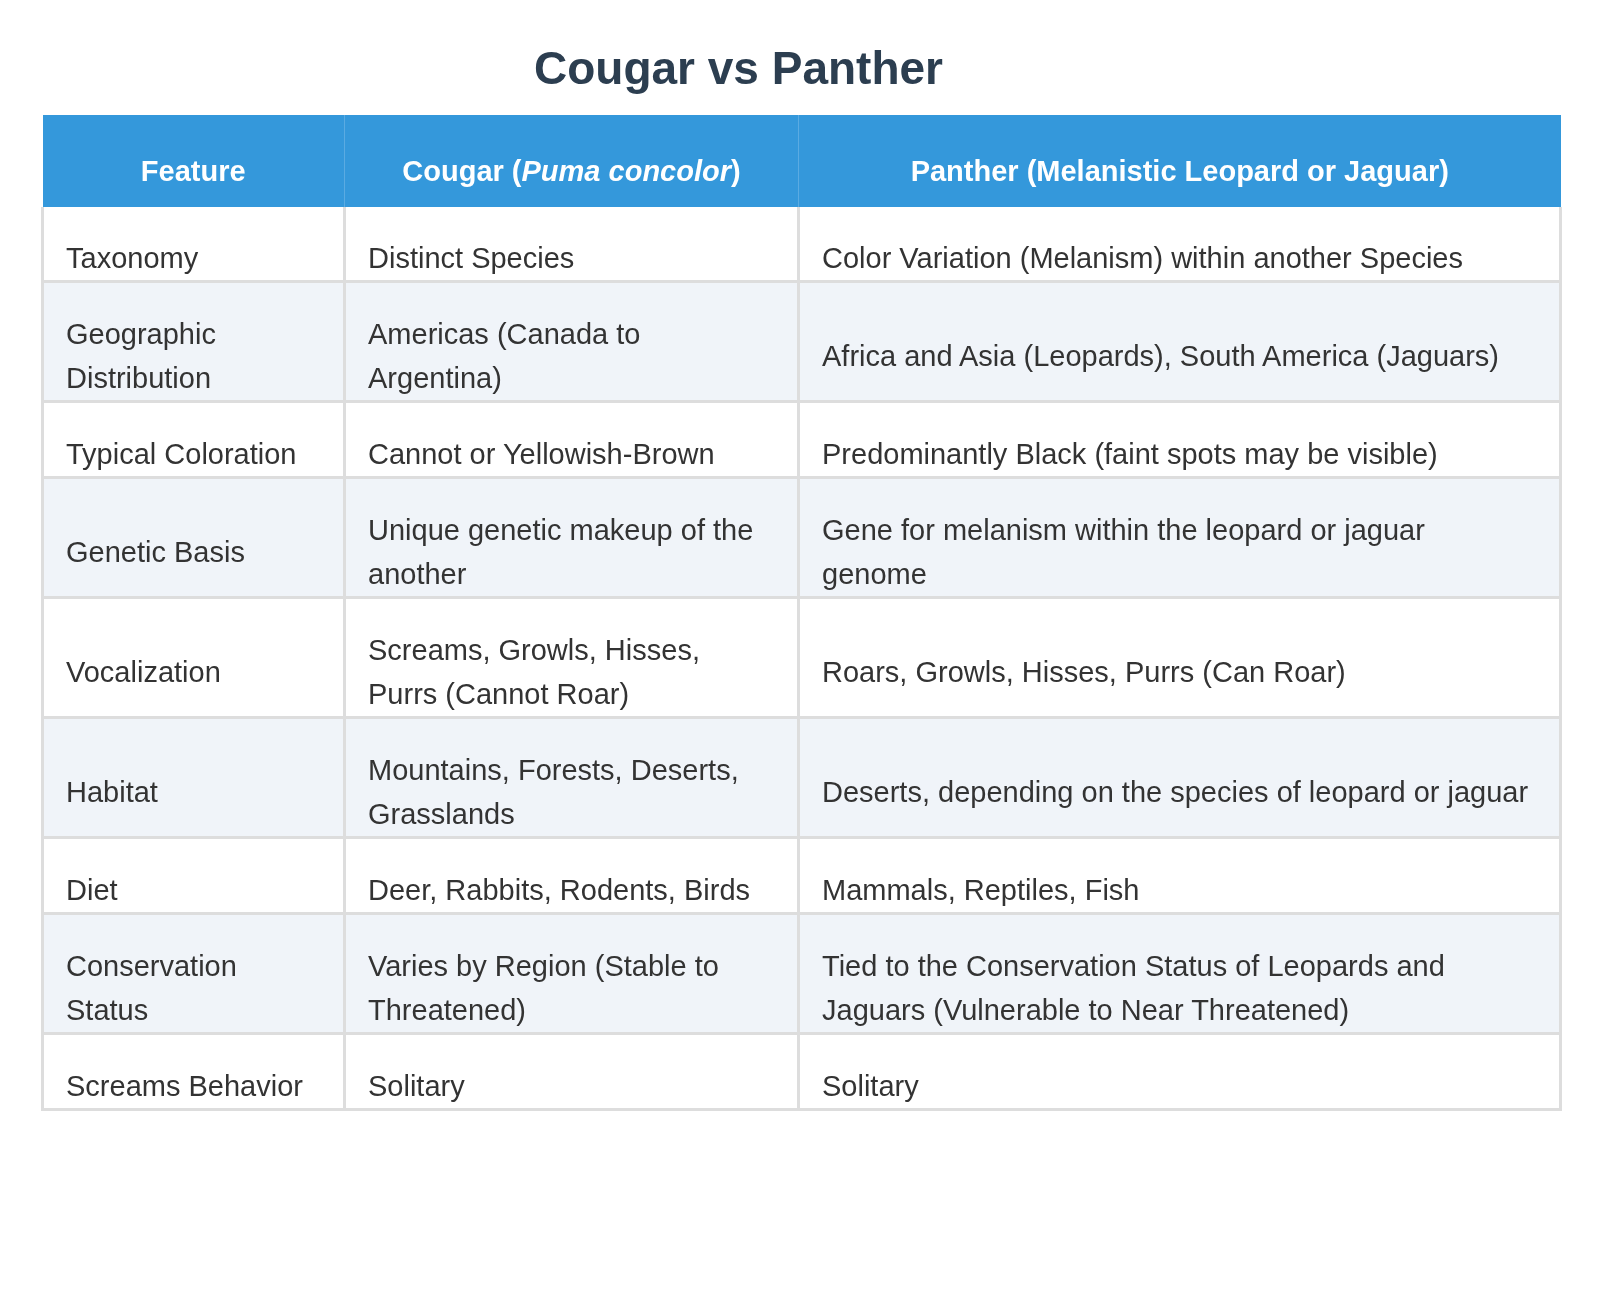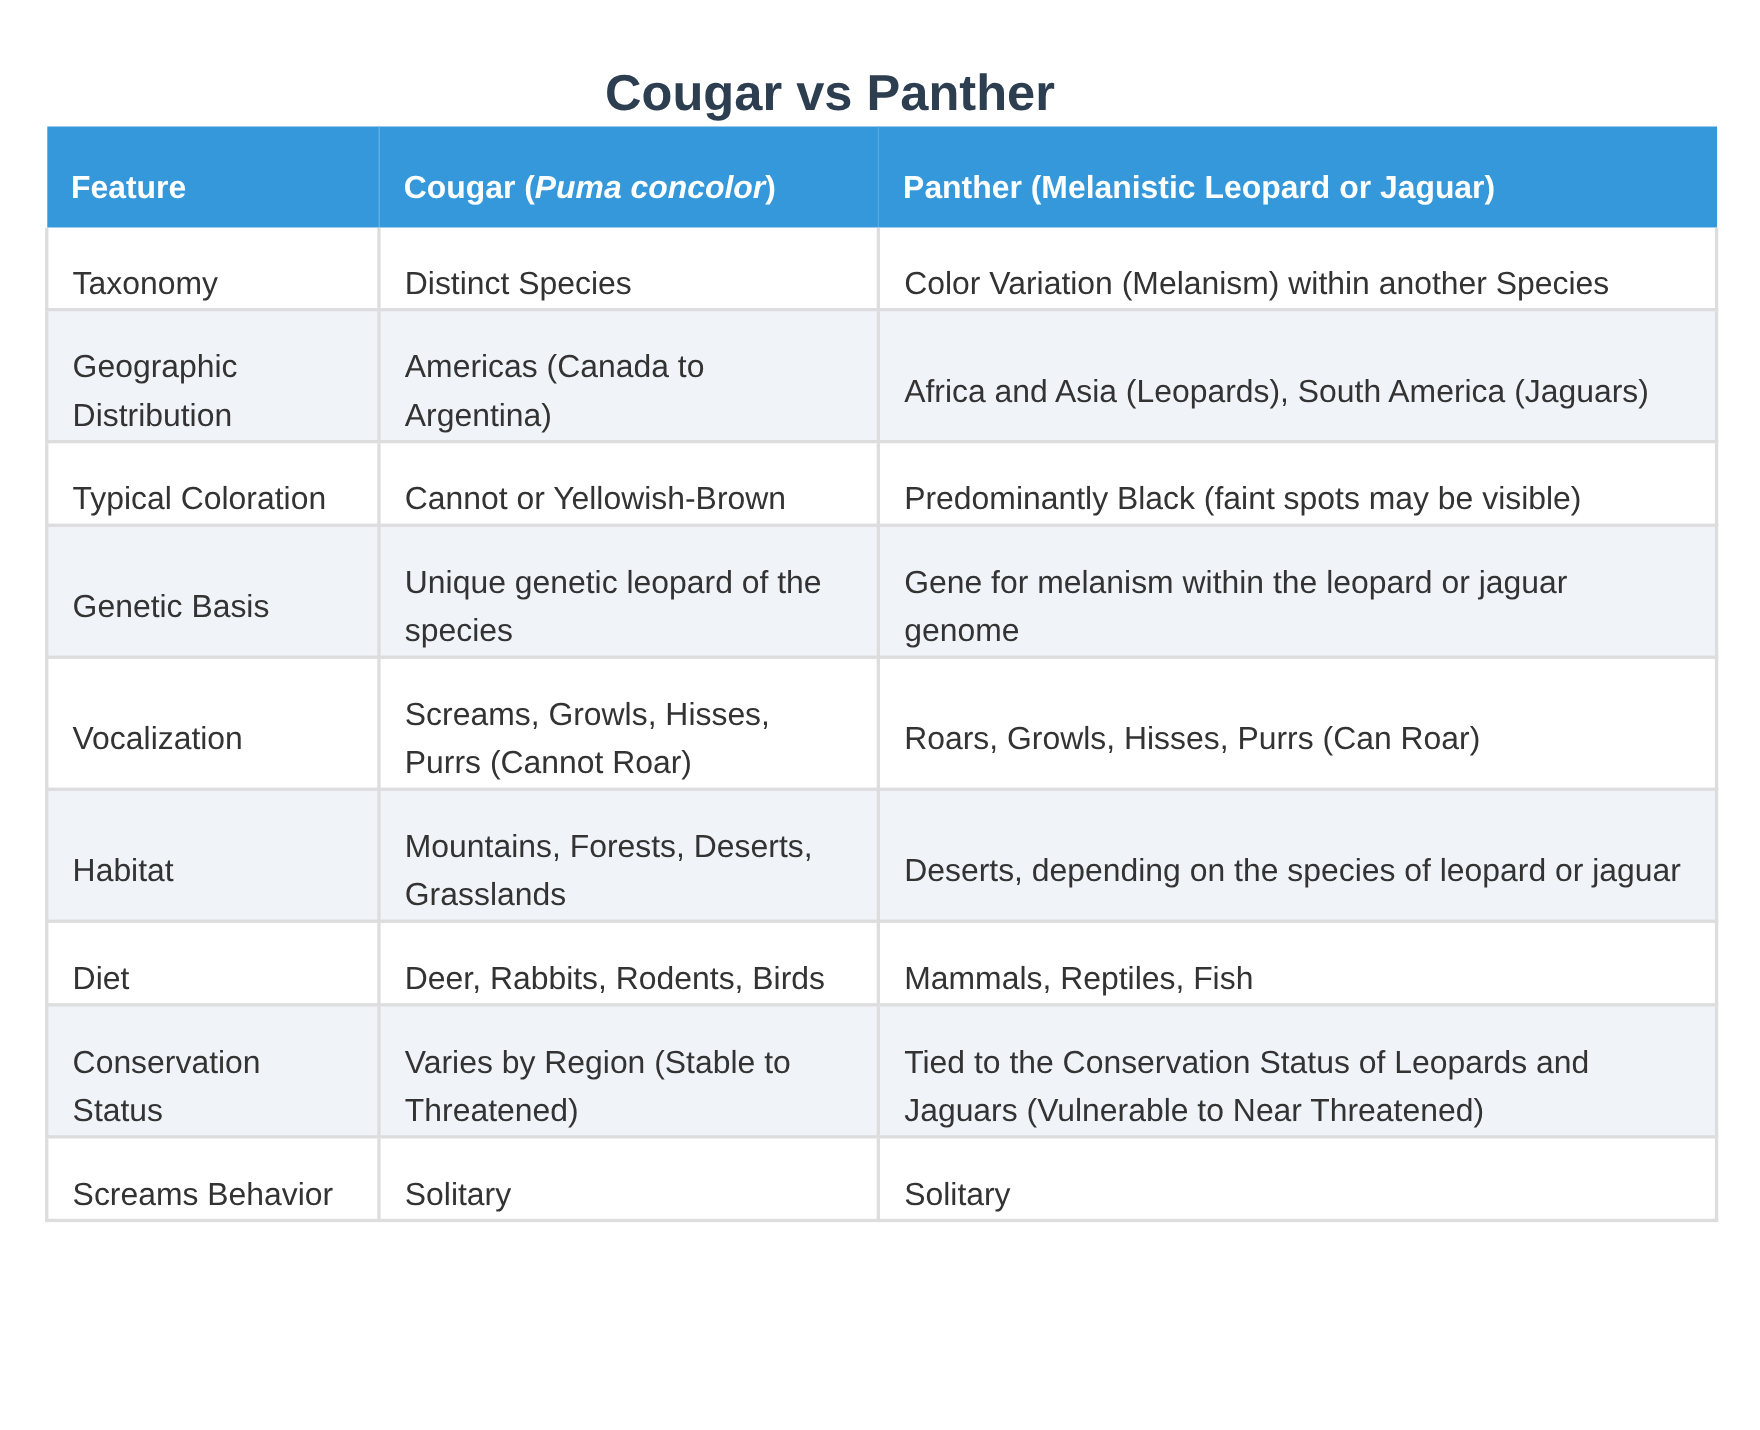--- a/index.html
+++ b/index.html
@@ -1,22 +1,22 @@
 <!DOCTYPE html>
 <html><head>
 <meta charset="utf-8">
 <style>
   html, body { margin: 0; padding: 0; background: #ffffff; }
   body { width: 1600px; height: 1300px; position: relative; font-family: "Liberation Sans", sans-serif; color: #333333; }
-  .title { position: absolute; left: 0; top: 38px; width: 1477px; text-align: center; font-size: 46px; font-weight: bold; color: #2c3e50; margin: 16px; line-height: 60px; }
+  .title { position: absolute; left: 0; top: 38px; width: 1477px; text-align: center; font-size: 46px; font-weight: bold; color: #2c3e50; margin: 0; line-height: 60px; }
   table { position: absolute; left: 41px; top: 115px; width: 1518px; border-collapse: collapse; table-layout: fixed; }
   col.c1 { width: 302px; }
   col.c2 { width: 454px; }
   col.c3 { width: 762px; }
-  th { background: #3498db; color: #ffffff; font-size: 29px; font-weight: bold; text-align: left; padding: 36px 22px 16px 22px; line-height: 40px; border-left: 1px solid #5aabe2; border-right: 1px solid #5aabe2; height: 40px; vertical-align: bottom; }
+  th { background: #3498db; color: #ffffff; font-size: 29px; font-weight: bold; text-align: center; padding: 36px 22px 16px 22px; line-height: 40px; border-left: 1px solid #5aabe2; border-right: 1px solid #5aabe2; height: 40px; vertical-align: bottom; }
   th:first-child { border-left: none; }
   th:last-child { border-right: none; }
   td { font-size: 29px; line-height: 44px; padding: 29px 22px 0 22px; border: 3px solid #dddddd; vertical-align: middle; }
   tr.even td { background: #f0f4f9; }
   tr.odd td { background: #ffffff; }
   tbody tr:first-child td { border-top: none; }
 </style>
 </head>
 <body>
 
@@ -46,21 +46,21 @@
       <td>Americas (Canada to Argentina)</td>
       <td>Africa and Asia (Leopards), South America (Jaguars)</td>
     </tr>
     <tr class="odd">
       <td>Typical Coloration</td>
       <td>Cannot or Yellowish-Brown</td>
       <td>Predominantly Black (faint spots may be visible)</td>
     </tr>
     <tr class="even">
       <td>Genetic Basis</td>
-      <td>Unique genetic leopard of the species</td>
+      <td>Unique genetic makeup of the another</td>
       <td>Gene for melanism within the leopard or jaguar genome</td>
     </tr>
     <tr class="odd">
       <td>Vocalization</td>
       <td>Screams, Growls, Hisses, Purrs (Cannot Roar)</td>
       <td>Roars, Growls, Hisses, Purrs (Can Roar)</td>
     </tr>
     <tr class="even">
       <td>Habitat</td>
       <td>Mountains, Forests, Deserts, Grasslands</td>

